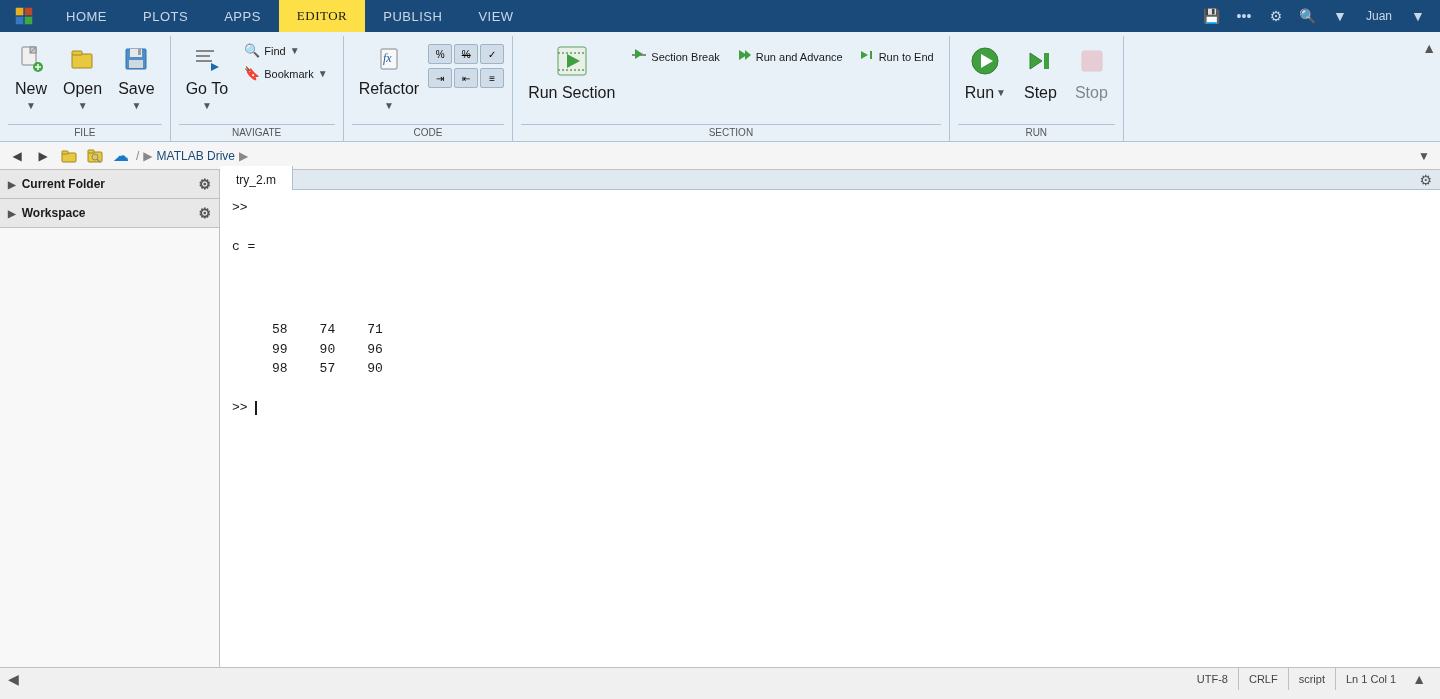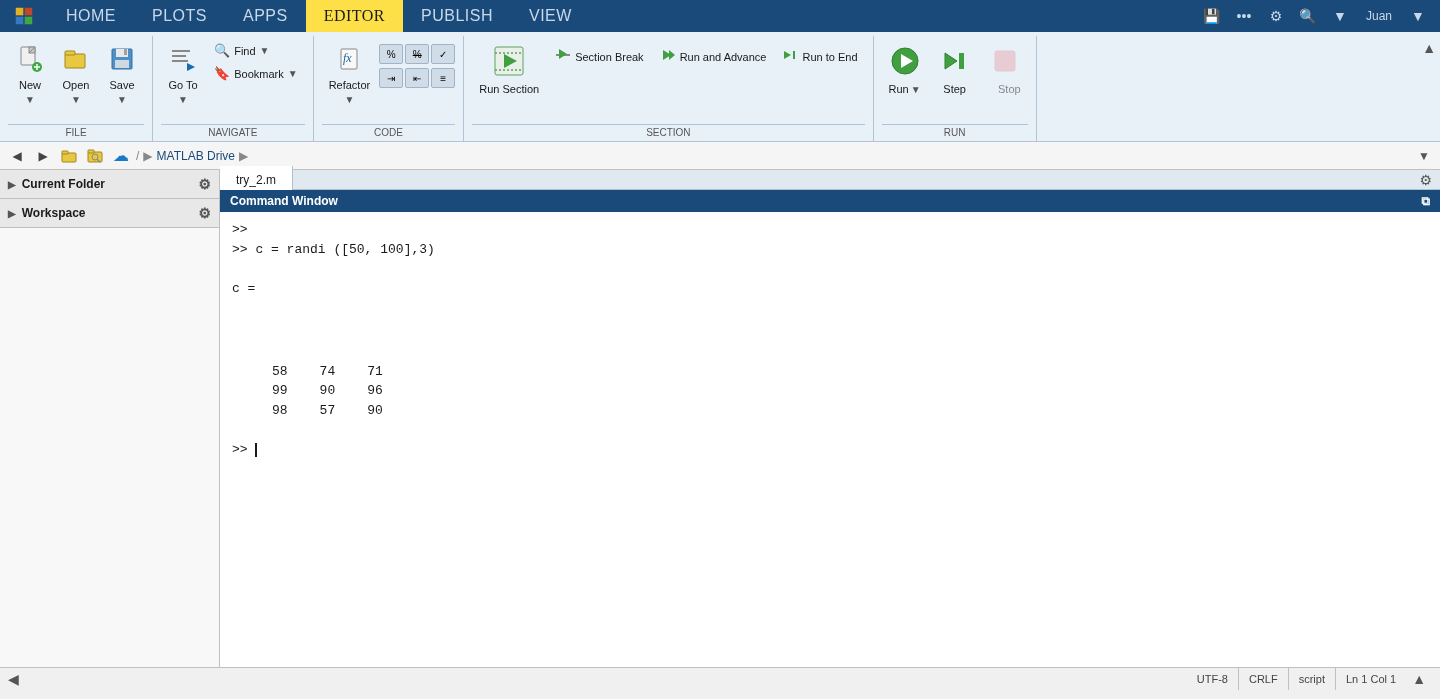--- a/index.html
+++ b/index.html
@@ -21,21 +21,21 @@
       display: flex; align-items: center; justify-content: center;
       margin-right: 8px;
     }
     .menu-logo svg { width: 22px; height: 22px; }
     .menu-tab {
       padding: 0 18px;
       height: 32px;
       display: flex;
       align-items: center;
       color: #c8d8e8;
-      font-size: 16px;
+      font-size: 13px;
       font-weight: 500;
       letter-spacing: 0.5px;
       cursor: pointer;
       border: none;
       background: transparent;
       text-transform: uppercase;
     }
     .menu-tab.active { background: #fde047; color: #1a1a1a; font-family: Liberation Serif, serif; }
     .menu-right {
       margin-left: auto;
@@ -98,21 +98,21 @@
       cursor: pointer;
       border: 1px solid transparent;
       background: transparent;
       border-radius: 3px;
       min-width: 44px;
       font-size: 11px;
       color: #1a1a1a;
       gap: 2px;
     }
     .ribbon-btn .btn-icon { font-size: 24px; line-height: 1; }
-    .ribbon-btn .btn-label { font-size: 11px; text-align: center; line-height: 1.2; }
+    .ribbon-btn .btn-label { font-size: 16px; text-align: center; line-height: 1.2; }
     .small-arrow { font-size: 10px; color: #555; }
 
     .ribbon-btn-small {
       display: flex;
       flex-direction: row;
       align-items: center;
       gap: 4px;
       padding: 2px 6px;
       cursor: pointer;
       border: 1px solid transparent;
@@ -540,27 +540,22 @@
   </div>
 
   <div class="editor-area">
 
     <div class="editor-tabs">
       <div class="editor-tab active">try_2.m</div>
       <div class="editor-tab-settings">⚙</div>
     </div>
 
     <div class="command-window">
-      <div class="command-window-header">
-        <span>Command Window</span>
-        <span style="cursor:pointer;">⧉</span>
-      </div>
       <div class="command-window-content">
         <div><span class="cmd-prompt">&gt;&gt;</span></div>
-        <div><span class="cmd-prompt">&gt;&gt; c = randi ([50, 100],3)</span></div>
         <div>&nbsp;</div>
         <div>c =</div>
         <div>&nbsp;</div>
         <div style="padding-left:40px;display:flex;gap:32px;margin-top:44px;">
           <span>58</span>
           <span>74</span>
           <span>71</span>
         </div>
         <div style="padding-left:40px;display:flex;gap:32px;">
           <span>99</span>

